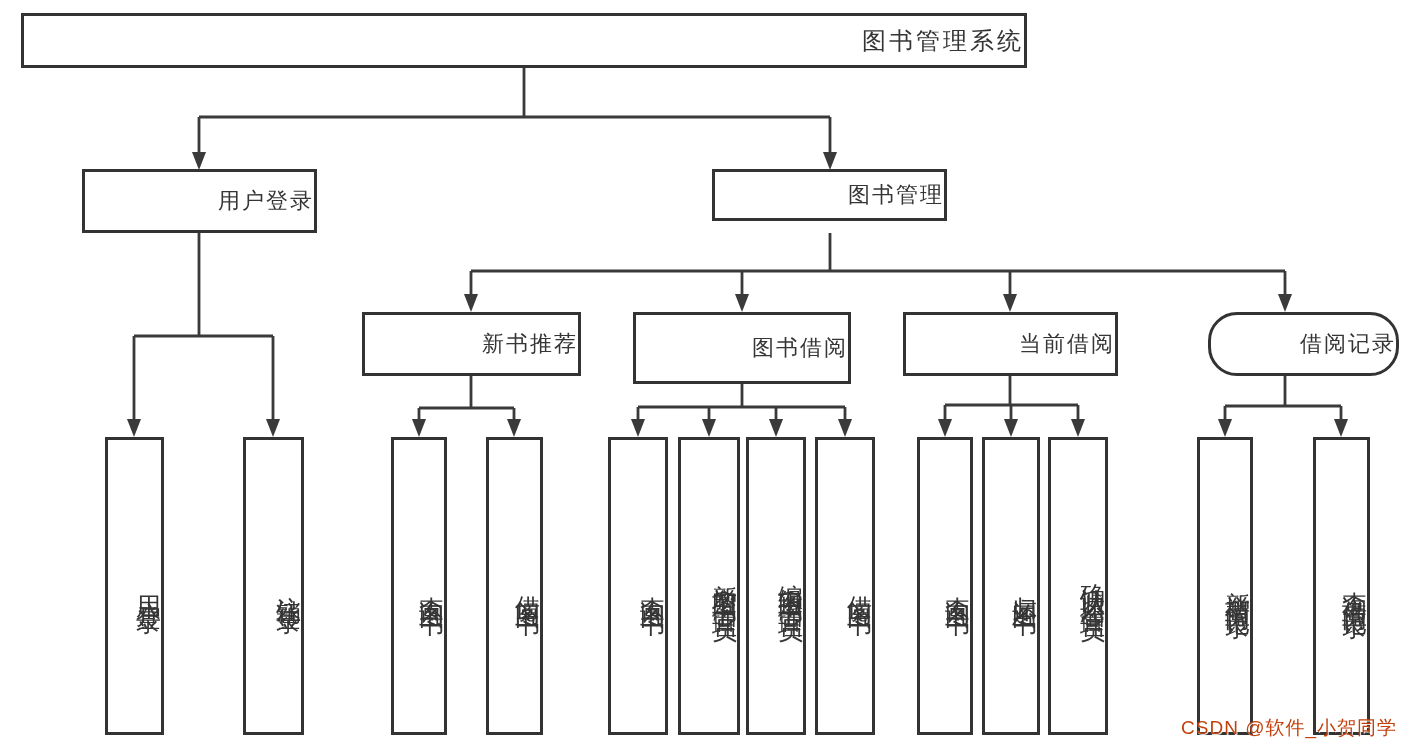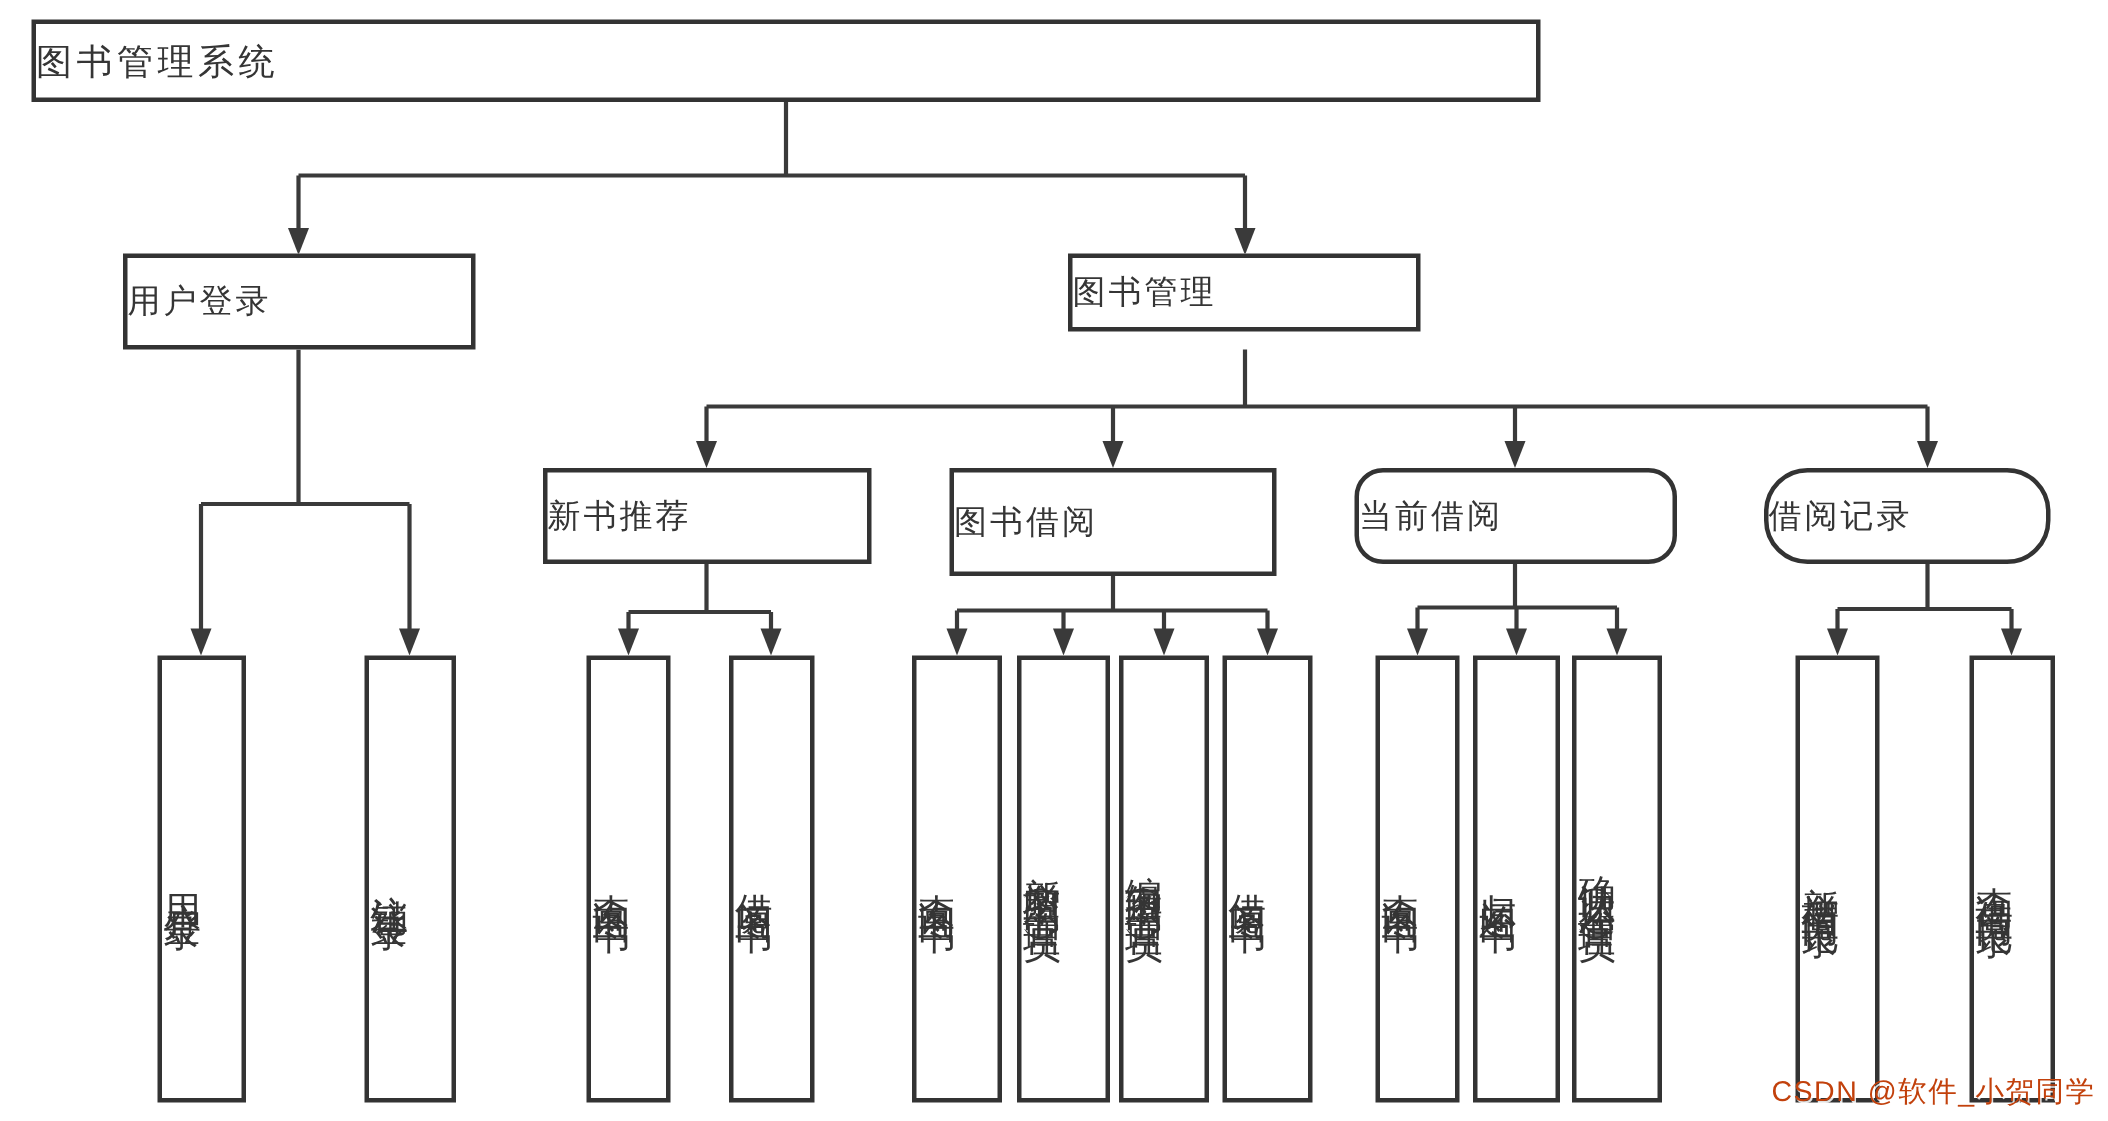--- a/index.html
+++ b/index.html
@@ -28,21 +28,21 @@
     fill: #3a3a3a;
     stroke: none;
   }
   .box {
     position: absolute;
     box-sizing: border-box;
     background: #ffffff;
     border: 3px solid #333333;
     display: flex;
     align-items: center;
-    justify-content: flex-start;
+    justify-content: flex-end;
     color: #353535;
   }
   .box.h span {
     font-size: 22px;
     letter-spacing: 2px;
     white-space: nowrap;
   }
   .box.root span {
     font-size: 24px;
     letter-spacing: 3px;
@@ -54,22 +54,22 @@
     letter-spacing: 5px;
     line-height: 1;
     white-space: nowrap;
   }
   
   .n-root   { left: 21px;   top: 13px;  width: 1006px; height: 55px; }
   .n-l2a    { left: 82px;   top: 169px; width: 235px;  height: 64px; }
   .n-l2b    { left: 712px;  top: 169px; width: 235px;  height: 52px; }
   .n-l3a    { left: 362px;  top: 312px; width: 219px;  height: 64px; }
   .n-l3b    { left: 633px;  top: 312px; width: 218px;  height: 72px; }
-  .n-l3c    { left: 903px;  top: 312px; width: 215px;  height: 64px; border-radius: 19px; }
-  .n-l3d    { left: 1176px; top: 312px; width: 191px;  height: 64px; border-radius: 29px; }
+  .n-l3c    { left: 903px;  top: 312px; width: 215px;  height: 64px; }
+  .n-l3d    { left: 1208px; top: 312px; width: 191px;  height: 64px; border-radius: 29px; }
   .leaf     { top: 437px; height: 298px; }
   .n-lf1  { left: 105px;  width: 59px; }
   .n-lf2  { left: 243px;  width: 61px; }
   .n-lf3  { left: 391px;  width: 56px; }
   .n-lf4  { left: 486px;  width: 57px; }
   .n-lf5  { left: 608px;  width: 60px; }
   .n-lf6  { left: 678px;  width: 62px; }
   .n-lf7  { left: 746px;  width: 60px; }
   .n-lf8  { left: 815px;  width: 60px; }
   .n-lf9  { left: 917px;  width: 56px; }

